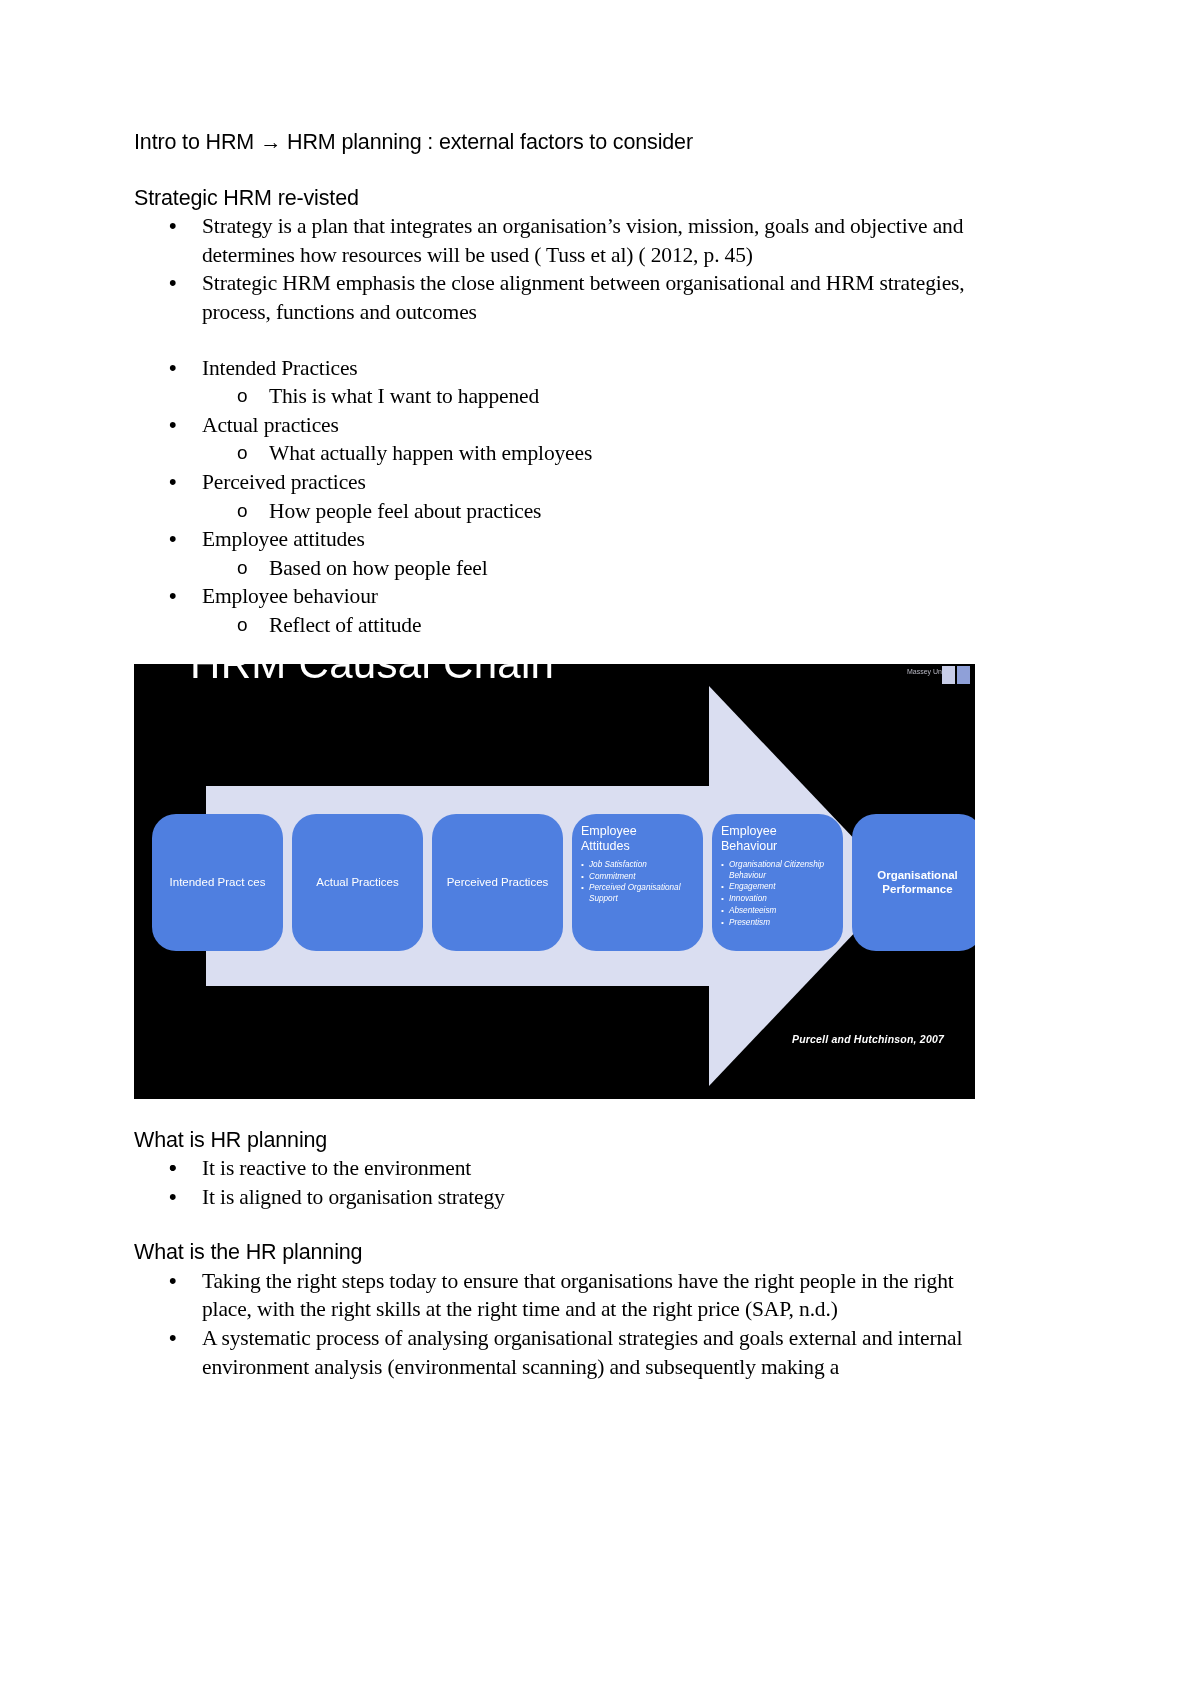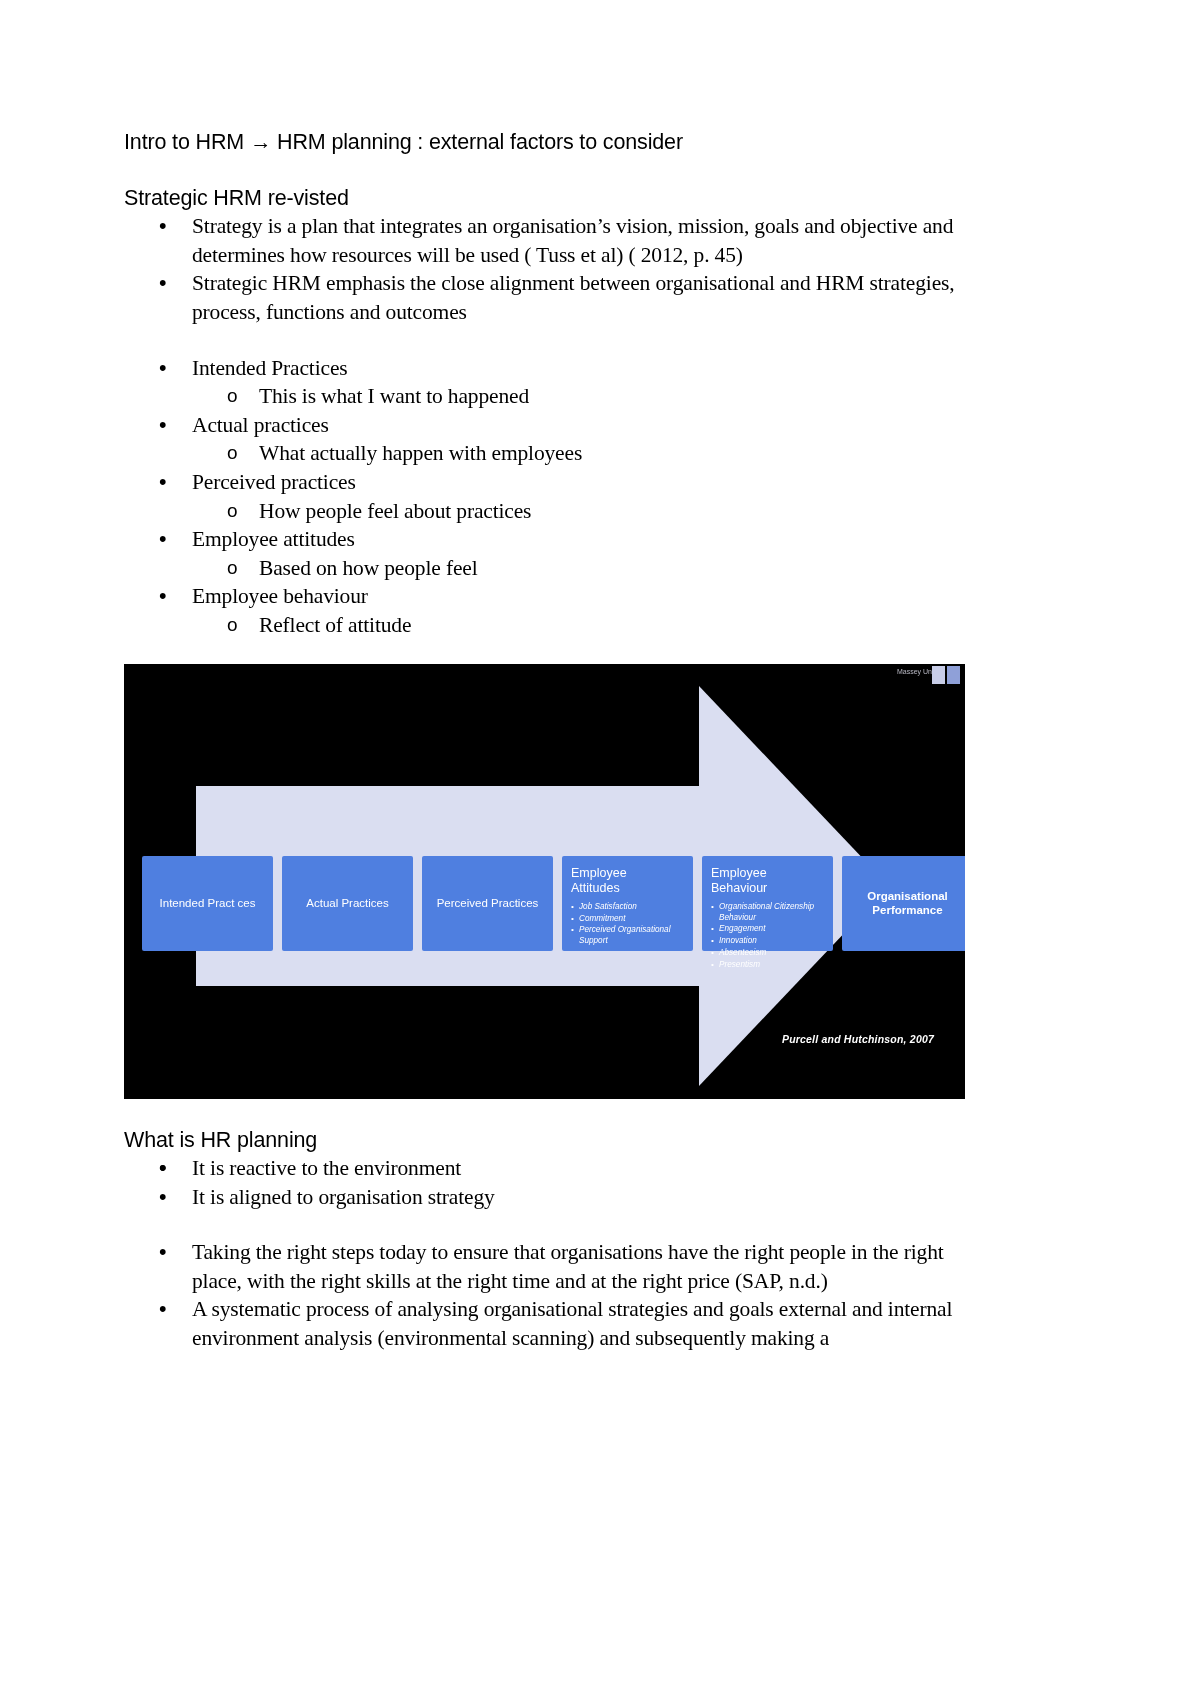--- a/index.html
+++ b/index.html
@@ -15,21 +15,21 @@
   .page {
     position: relative;
     width: 1200px;
     height: 1698px;
     background: #ffffff;
     overflow: hidden;
     box-sizing: border-box;
   }
   .content {
     position: absolute;
-    left: 124px;
+    left: 134px;
     top: 128px;
     width: 868px;
   }
 
   
   .para {
     font-size: 21.5px;
     line-height: 1.33;
     letter-spacing: -0.15px;
     margin: 0;
@@ -159,25 +159,24 @@
     position: absolute;
     left: 18px;
     top: 150px;
     width: 805px;
     height: 137px;
     display: flex;
     gap: 9px;
   }
   .node {
     background: #4f7fe0;
-    border-radius: 2px;
+    border-radius: 24px;
     color: #ffffff;
     position: relative;
     box-sizing: border-box;
-    margin-top: 42px;
   }
   .node.simple {
     display: flex;
     align-items: center;
     justify-content: center;
     text-align: center;
     font-size: 11.5px;
     line-height: 1.25;
     padding: 4px 6px;
   }
@@ -304,20 +303,21 @@
             <span class="li-text">Reflect of attitude</span>
           </li>
         </ul>
       </li>
     </ul>
 
     <div class="slide-wrap">
       <div class="arrow-shaft"></div>
       <div class="arrow-head"></div>
 
+      <div class="slide-title">HRM Causal Chain</div>
 
       <div class="slide-corner-logo">
         <span class="lg-txt">Massey Univ</span>
         <span class="lg-sq1"></span>
         <span class="lg-sq2"></span>
       </div>
 
       <div class="boxes">
         <div class="node simple n1">
           <span>Intended Pract ces</span>
@@ -370,20 +370,21 @@
         <span class="li-text">It is reactive to the environment</span>
       </li>
       <li>
         <span class="bullet-dot">•</span>
         <span class="li-text">It is aligned to organisation strategy</span>
       </li>
     </ul>
 
     <div class="gap-line"></div>
 
+    <div class="heading">What is the HR planning</div>
     <ul class="level1">
       <li>
         <span class="bullet-dot">•</span>
         <span class="li-text">Taking the right steps today to ensure that organisations have the right people in the right place, with the right skills at the right time and at the right price (SAP, n.d.)</span>
       </li>
       <li>
         <span class="bullet-dot">•</span>
         <span class="li-text">A systematic process of analysing organisational strategies and goals external and internal environment analysis (environmental scanning) and subsequently making a</span>
       </li>
     </ul>

